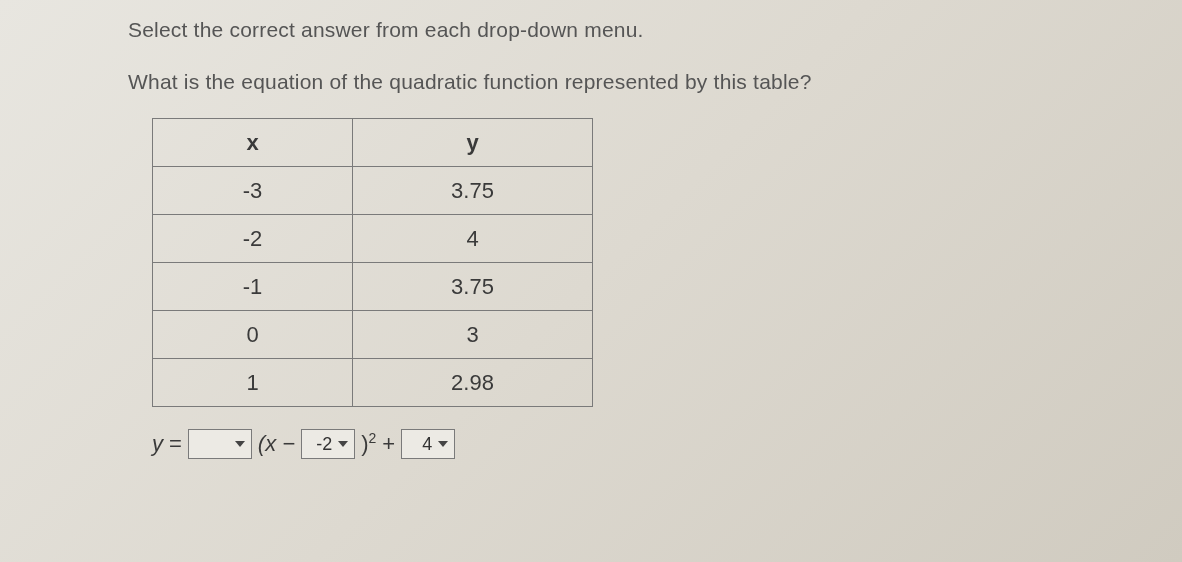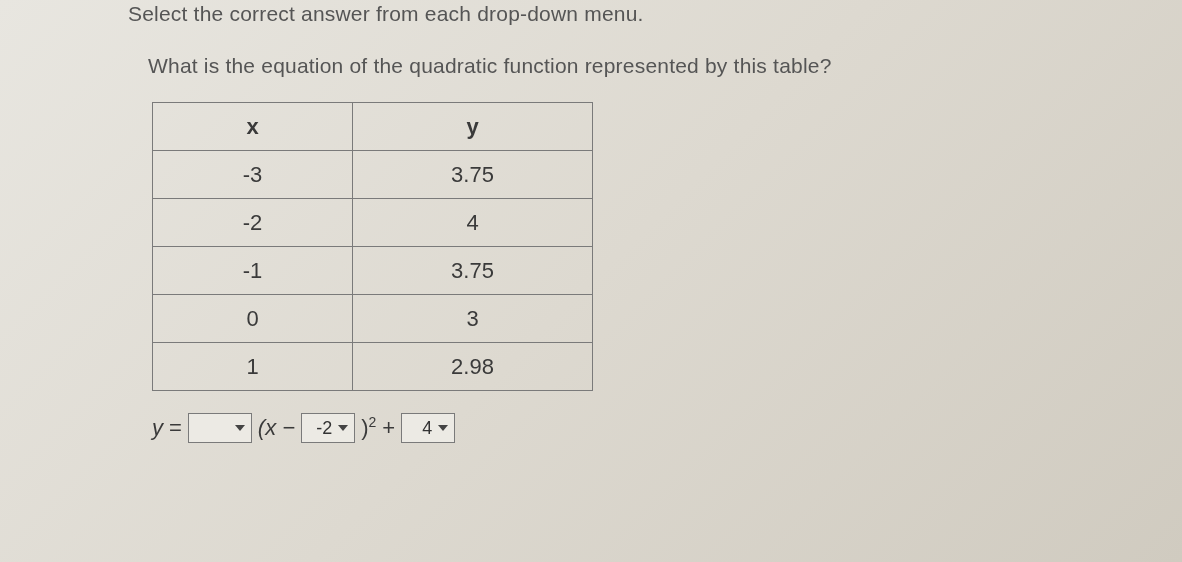--- a/index.html
+++ b/index.html
@@ -7,34 +7,33 @@
     margin: 0;
     width: 1182px;
     height: 562px;
     background: linear-gradient(135deg, #e8e6e0 0%, #ddd9d0 50%, #d0cbc0 100%);
     font-family: "Segoe UI", Arial, sans-serif;
     color: #4a4a4a;
     overflow: hidden;
     position: relative;
   }
   .page {
-    padding: 2px 0 0 128px;
+    padding: 18px 0 0 128px;
   }
   .instruction {
     font-size: 21px;
     color: #555;
     margin-bottom: 28px;
     letter-spacing: 0.2px;
   }
   .question {
     font-size: 21px;
     color: #555;
     margin-bottom: 24px;
     letter-spacing: 0.2px;
-    margin-left: 20px;
   }
   .table-wrap {
     margin-left: 24px;
   }
   table.data {
     border-collapse: collapse;
     background: transparent;
   }
   table.data th,
   table.data td {

